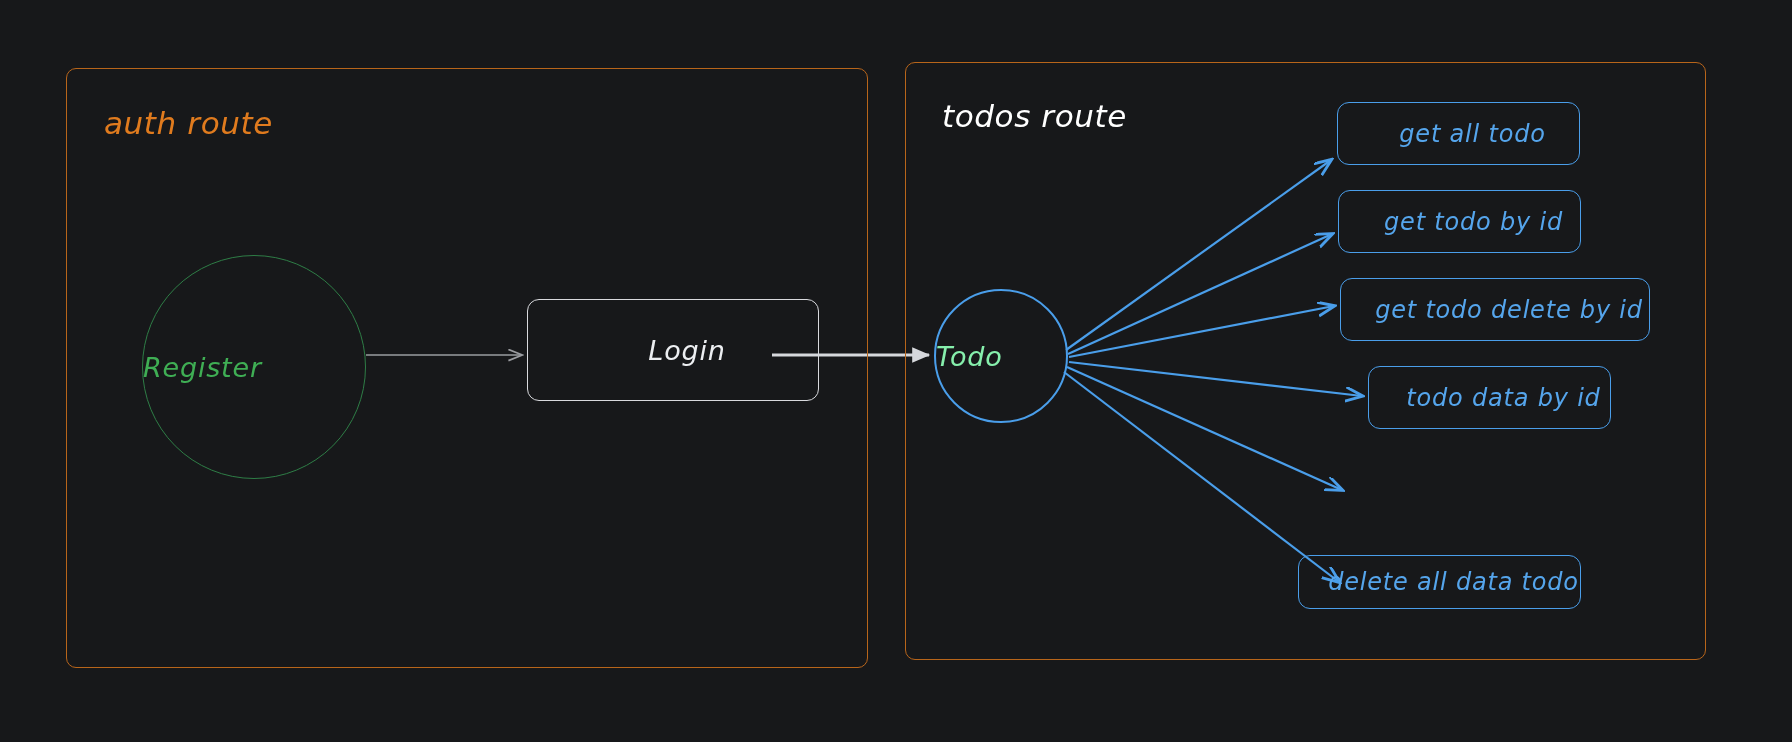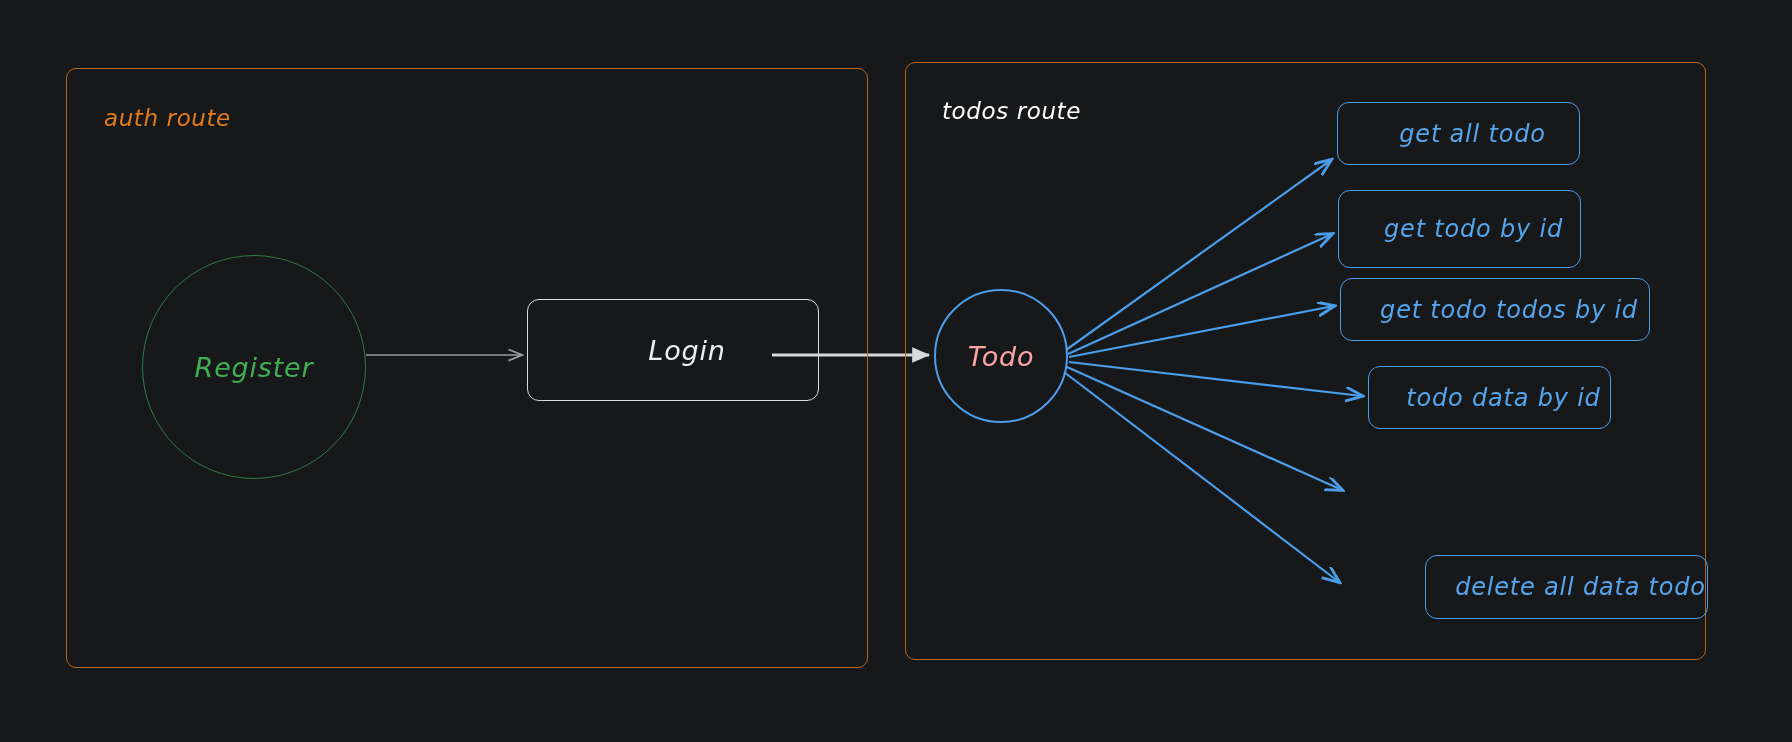--- a/index.html
+++ b/index.html
@@ -20,33 +20,33 @@
     position: absolute;
     border: 1.6px solid #b8651a;
     border-radius: 10px;
     box-sizing: border-box;
     background: transparent;
   }
   .subgraph-label {
     position: absolute;
     color: #e07b1e;
     font-family: "DejaVu Sans", sans-serif;
-    font-size: 23px;
+    font-size: 31px;
     font-style: italic;
     font-weight: 400;
     letter-spacing: 0.6px;
     white-space: nowrap;
   }
   .node-circle {
     position: absolute;
     border-radius: 50%;
     box-sizing: border-box;
     display: flex;
     align-items: center;
-    justify-content: center;
+    justify-content: flex-start;
     text-align: center;
   }
   .node-rect {
     position: absolute;
     border-radius: 12px;
     box-sizing: border-box;
     display: flex;
     align-items: center;
     justify-content: center;
     text-align: center;
@@ -63,21 +63,21 @@
     border: 1.3px solid #2e7d46;
   }
   .node-register .node-label { color: #3fae54; }
   .node-login {
     border: 1.6px solid #d9dade;
   }
   .node-login .node-label { color: #eceef1; }
   .node-todo {
     border: 2px solid #4a9eea;
   }
-  .node-todo .node-label { color: #fca5a5; }
+  .node-todo .node-label { color: #86efac; }
   .node-action {
     border: 1.5px solid #4a9eea;
   }
   .node-action .node-label {
     color: #55a5ec;
     font-size: 24px;
   }
   svg.edges {
     position: absolute;
     left: 0;
@@ -131,30 +131,30 @@
   </div>
 
   <div class="node-circle node-todo" id="node-todo" style="left: 934px; top: 289px; width: 134px; height: 134px;">
     <span class="node-label">Todo</span>
   </div>
 
   <div class="node-rect node-action" id="node-get-all-todo" style="left: 1337px; top: 102px; width: 243px; height: 63px;">
     <span class="node-label">get all todo</span>
   </div>
 
-  <div class="node-rect node-action" id="node-get-todo-by-id" style="left: 1338px; top: 190px; width: 243px; height: 78px; text-align: right;">
+  <div class="node-rect node-action" id="node-get-todo-by-id" style="left: 1338px; top: 190px; width: 243px; height: 63px; text-align: right;">
     <span class="node-label">get todo by id</span>
   </div>
 
   <div class="node-rect node-action" id="node-get-todo-detail-by-id" style="left: 1340px; top: 278px; width: 310px; height: 63px;">
-    <span class="node-label">get todo todos by id</span>
+    <span class="node-label">get todo delete by id</span>
   </div>
 
   <div class="node-rect node-action" id="node-edit-data-by-id" style="left: 1368px; top: 366px; width: 243px; height: 63px;">
     <span class="node-label">todo data by id</span>
   </div>
 
 
-  <div class="node-rect node-action" id="node-delete-all-data-todo" style="left: 1425px; top: 555px; width: 283px; height: 64px;">
+  <div class="node-rect node-action" id="node-delete-all-data-todo" style="left: 1298px; top: 555px; width: 283px; height: 54px;">
     <span class="node-label">delete all data todo</span>
   </div>
 
 </div>
 
 </body></html>

